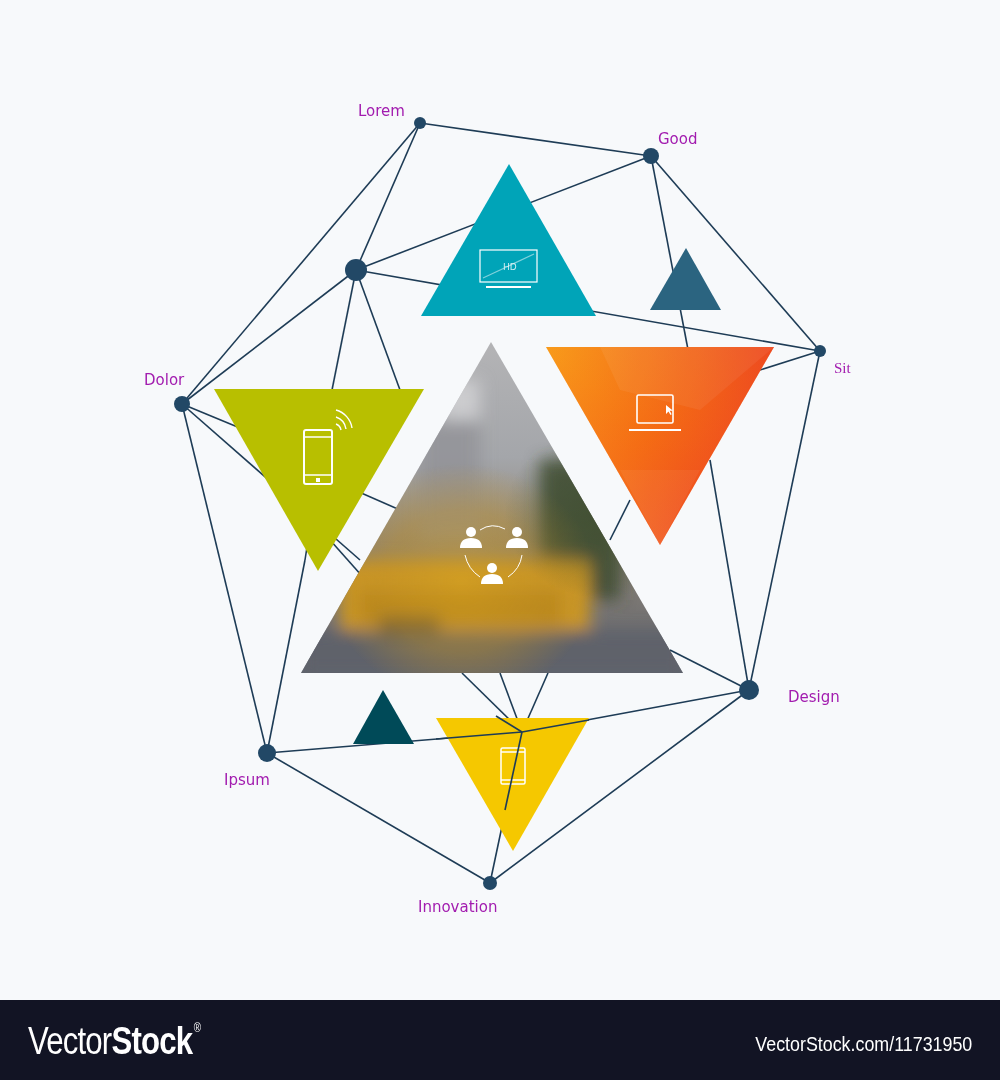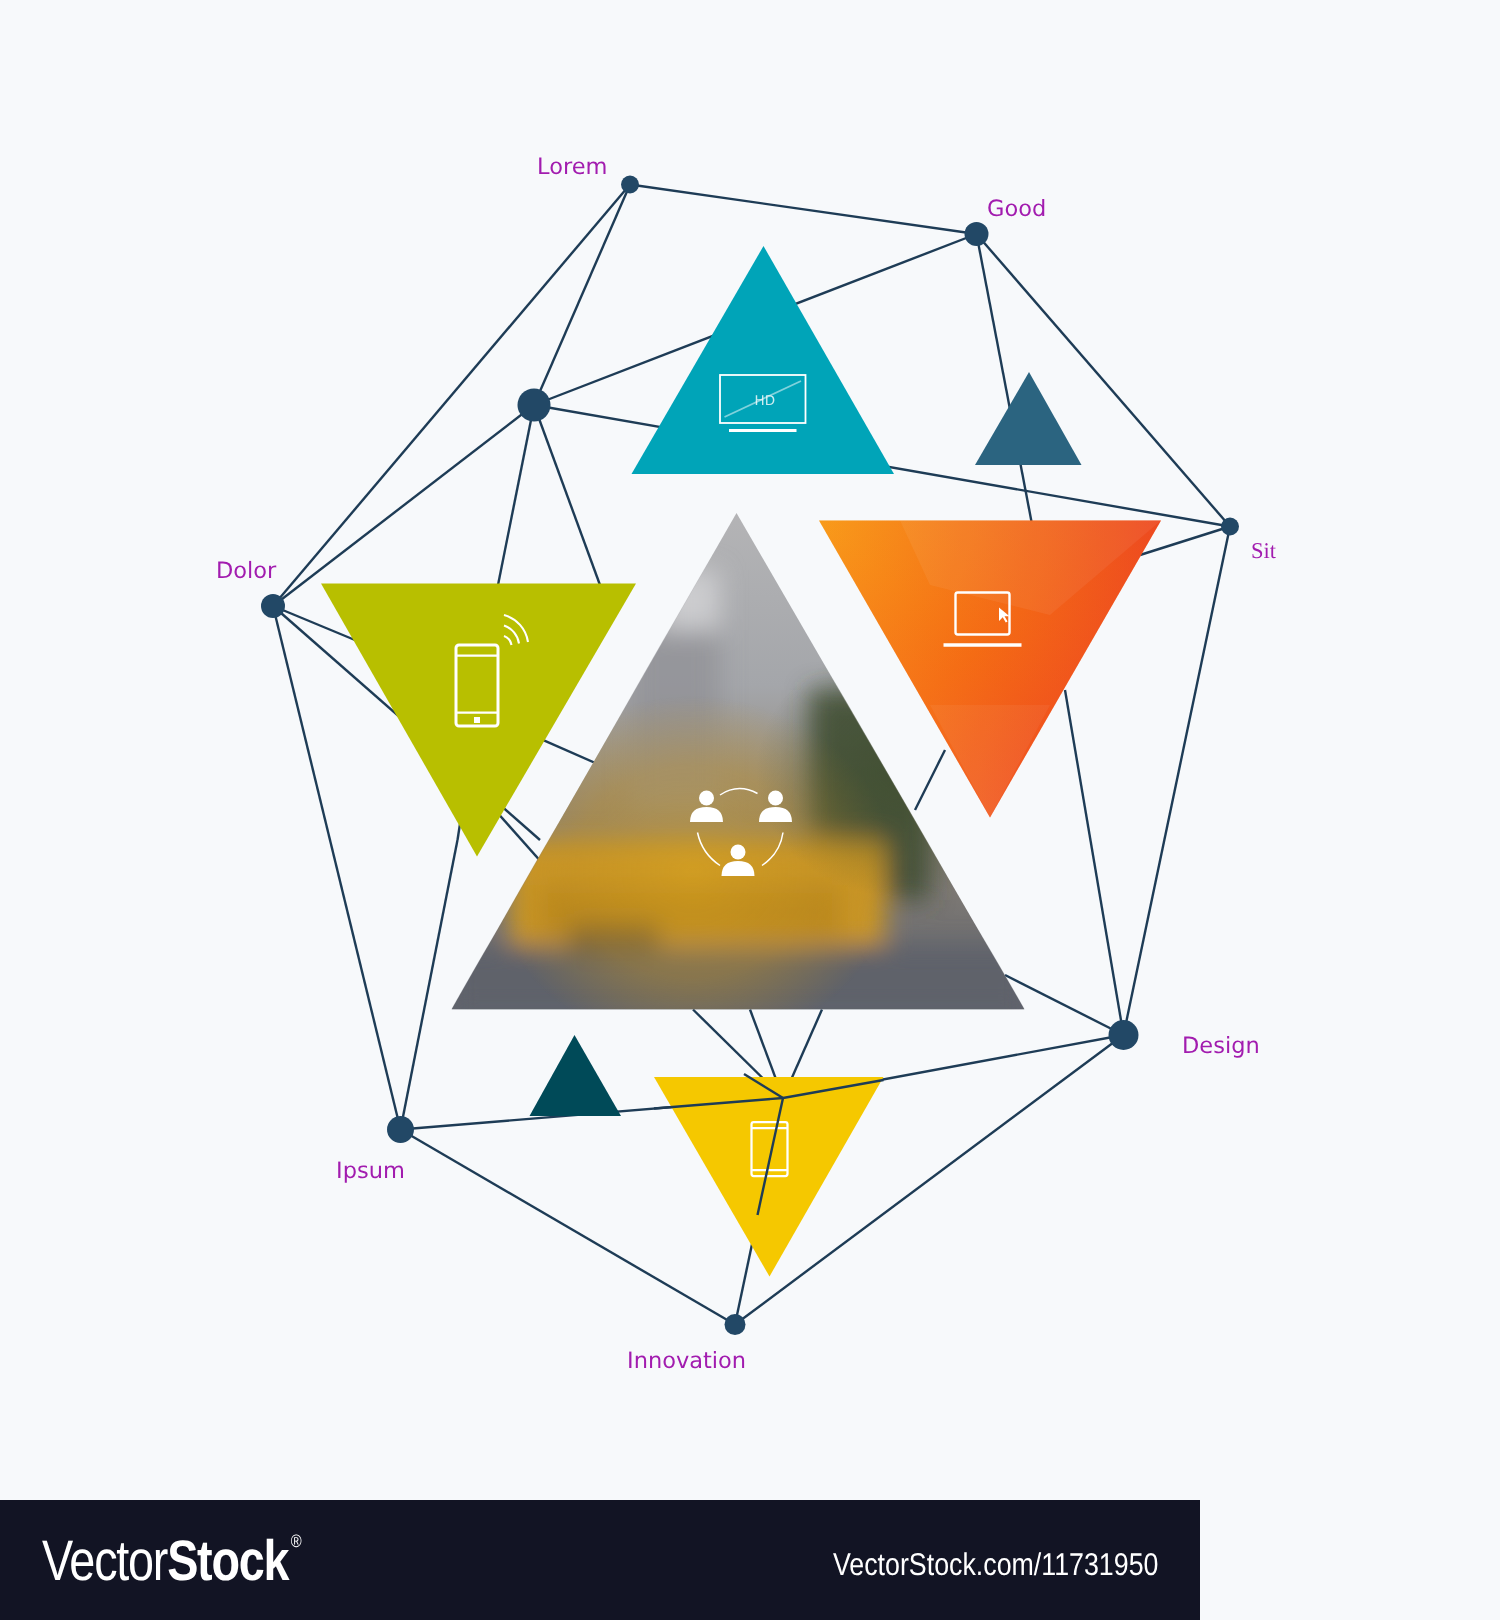--- a/index.html
+++ b/index.html
@@ -12,21 +12,21 @@
     #stage { position: absolute; left: 0; top: 0; width: 1000px; height: 1000px; }
     .node-label {
       position: absolute;
       font-family: "DejaVu Sans", sans-serif;
       font-size: 15px;
       color: #a21caf;
       white-space: nowrap;
       text-align: right;
     }
     #footer {
-      position: absolute; left: 0; top: 1000px; width: 800px; height: 80px;
+      position: absolute; left: 0; top: 1000px; width: 1000px; height: 80px;
       background: #121424;
       color: #ffffff;
     }
     .brand {
       position: absolute; left: 28px; top: 20px;
       font-family: "Liberation Sans", sans-serif;
       font-size: 38px; letter-spacing: -1px;
       transform: scaleX(0.82); transform-origin: left center;
     }
     .brand .light { font-weight: 300; }

